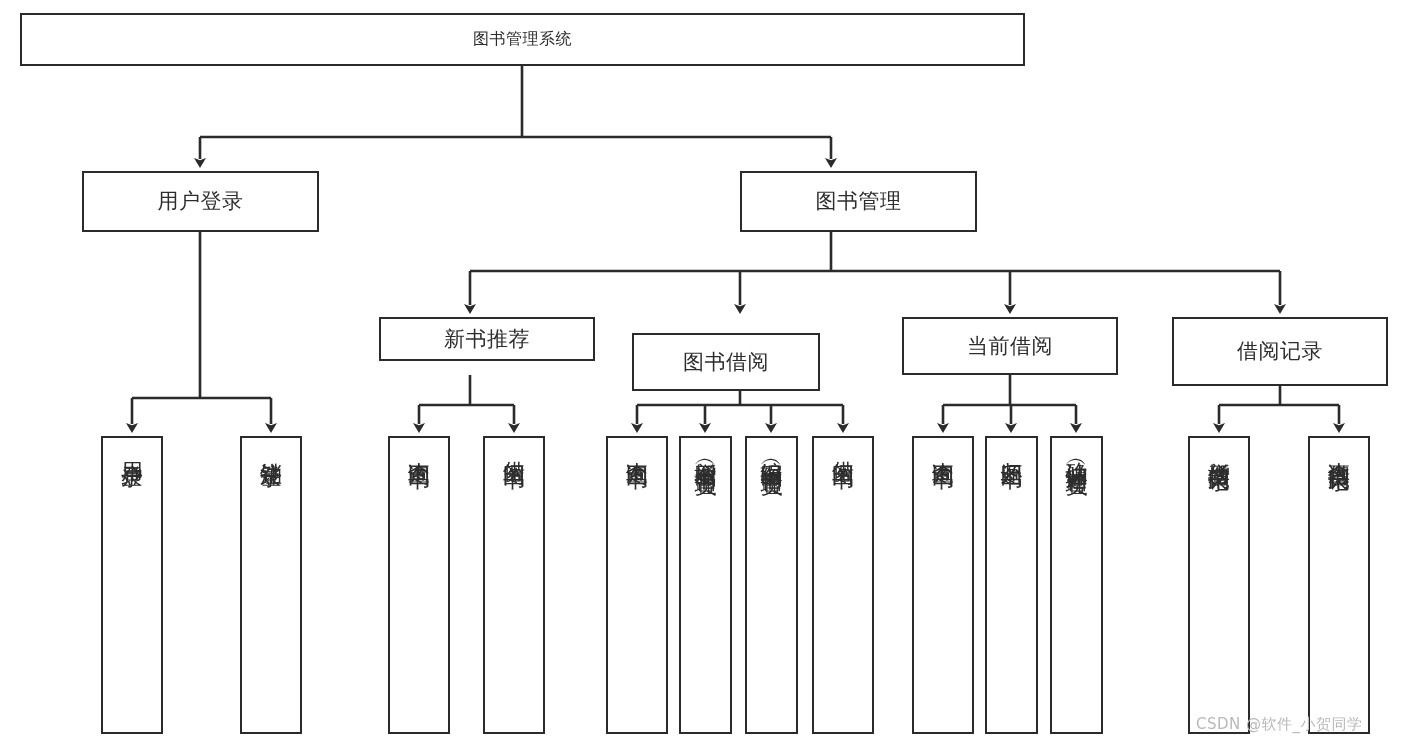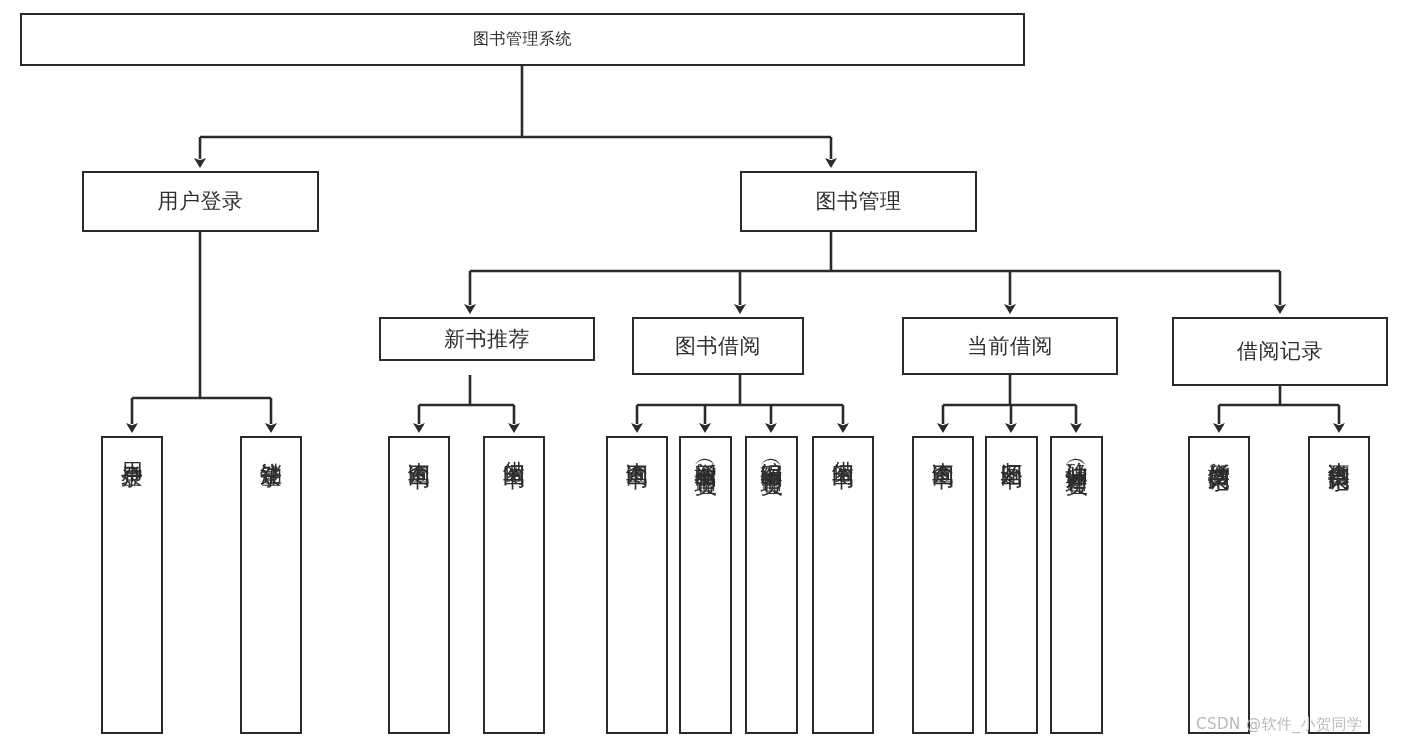--- a/index.html
+++ b/index.html
@@ -128,21 +128,21 @@
   <div class="node h" style="left:82px;top:171px;width:237px;height:61px;">
     <span class="lbl">用户登录</span>
   </div>
   <div class="node h" style="left:712px;top:171px;width:237px;height:61px;margin-left:28px;">
     <span class="lbl">图书管理</span>
   </div>
 
   <div class="node h" style="left:362px;top:317px;width:216px;height:44px;margin-left:17px;">
     <span class="lbl">新书推荐</span>
   </div>
-  <div class="node h" style="left:632px;top:317px;width:172px;height:58px;">
+  <div class="node h" style="left:632px;top:333px;width:188px;height:58px;">
     <span class="lbl">图书借阅</span>
   </div>
   <div class="node h" style="left:902px;top:317px;width:216px;height:58px;text-align:center;">
     <span class="lbl">当前借阅</span>
   </div>
   <div class="node h" style="left:1172px;top:317px;width:216px;height:69px;">
     <span class="lbl">借阅记录</span>
   </div>
 
   <div class="node v" style="left:101px;top:436px;width:62px;height:298px;">

